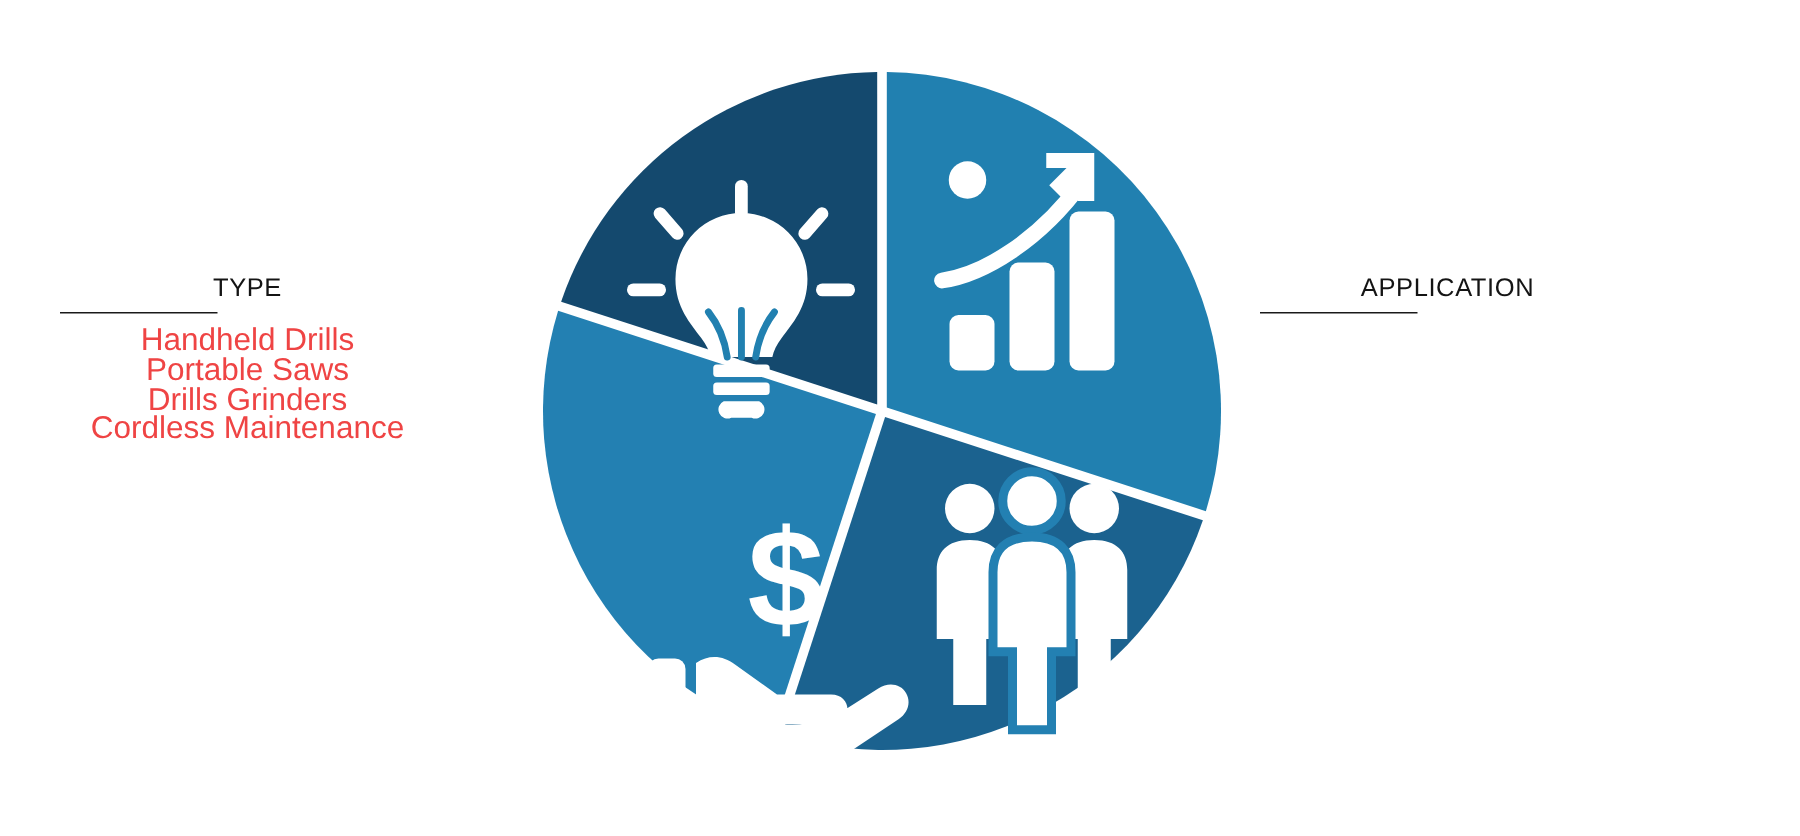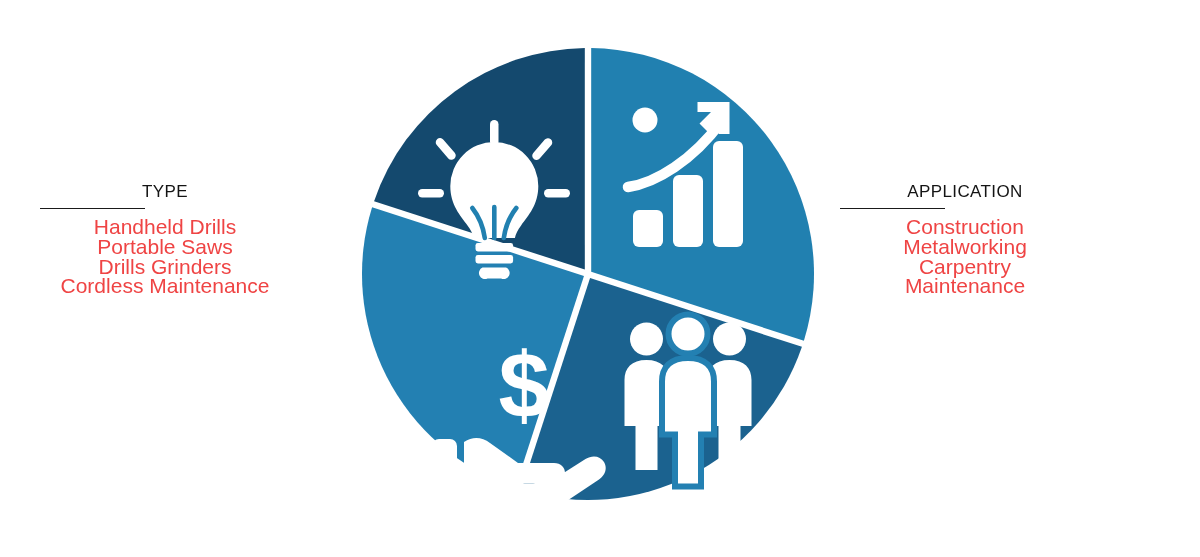--- a/index.html
+++ b/index.html
@@ -76,26 +76,20 @@
     <li>Handheld Drills</li>
     <li>Portable Saws</li>
     <li>Drills Grinders</li>
     <li>Cordless Maintenance</li>
   </ul>
 </div>
 
 <div class="label-block" id="label-appl">
   <div class="label-title">APPLICATION</div>
   <div class="label-rule"></div>
-  <ul class="label-list">
-    <li>Construction</li>
-    <li>Metalworking</li>
-    <li>Carpentry</li>
-    <li>Maintenance</li>
-  </ul>
 </div>
 
 <div id="pie-wrap">
   <svg id="pie-svg" viewBox="0 0 464 464" xmlns="http://www.w3.org/2000/svg">
 
     <path d="M 235.20 229.68 L 235.20 6.02 A 226 226 0 0 1 447.91 298.79 Z" fill="#2180b0"></path>
 
     <path d="M 234.05 236.03 L 445.93 304.87 A 226 226 0 0 1 165.21 447.91 Z" fill="#1b628f"></path>
 
     <path d="M 227.97 234.05 L 159.13 445.93 A 226 226 0 0 1 16.09 165.21 Z" fill="#2380b2"></path>

